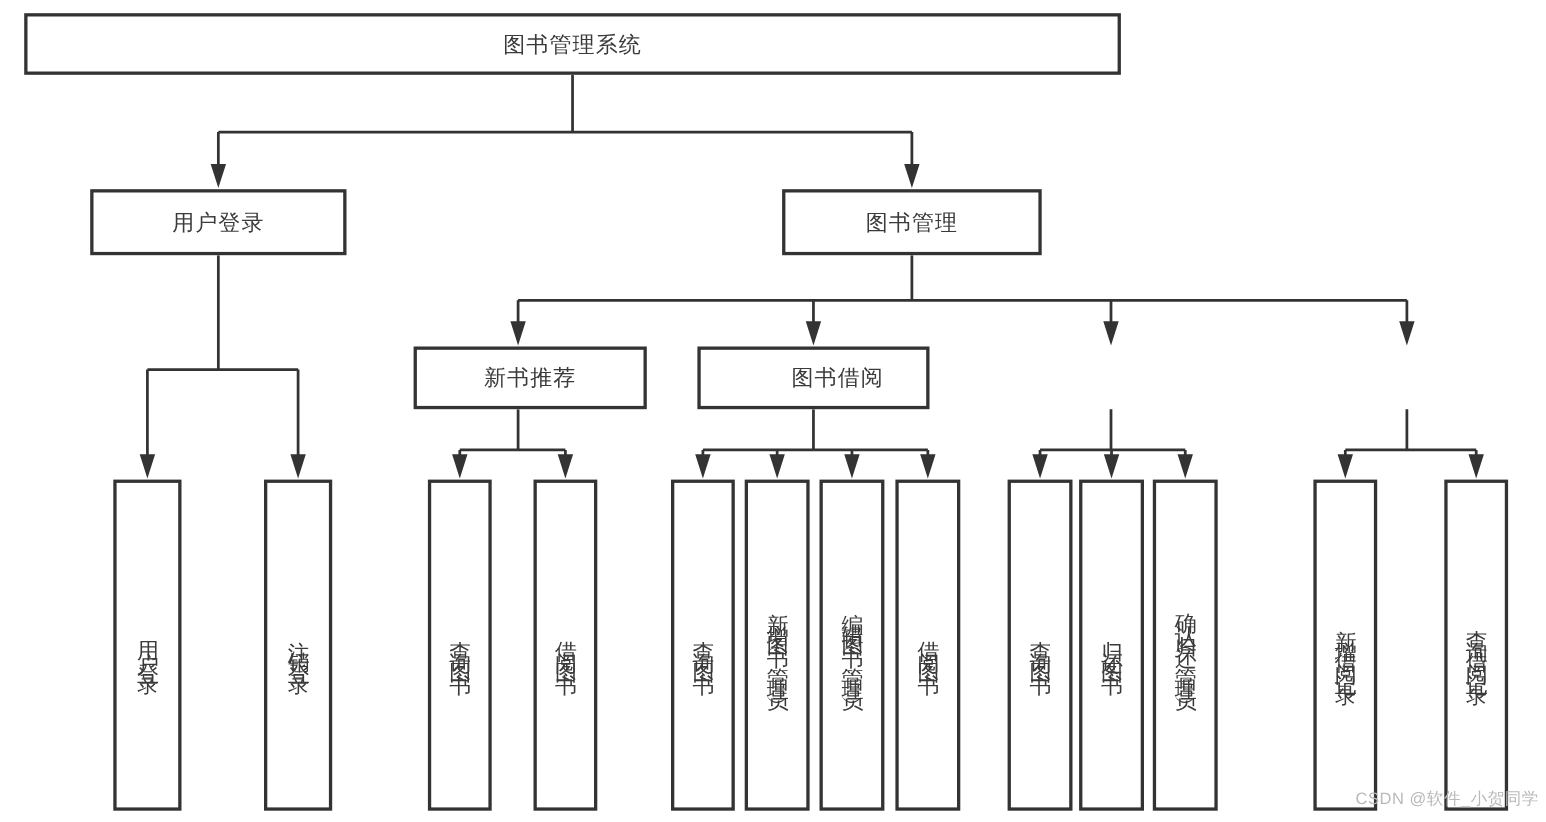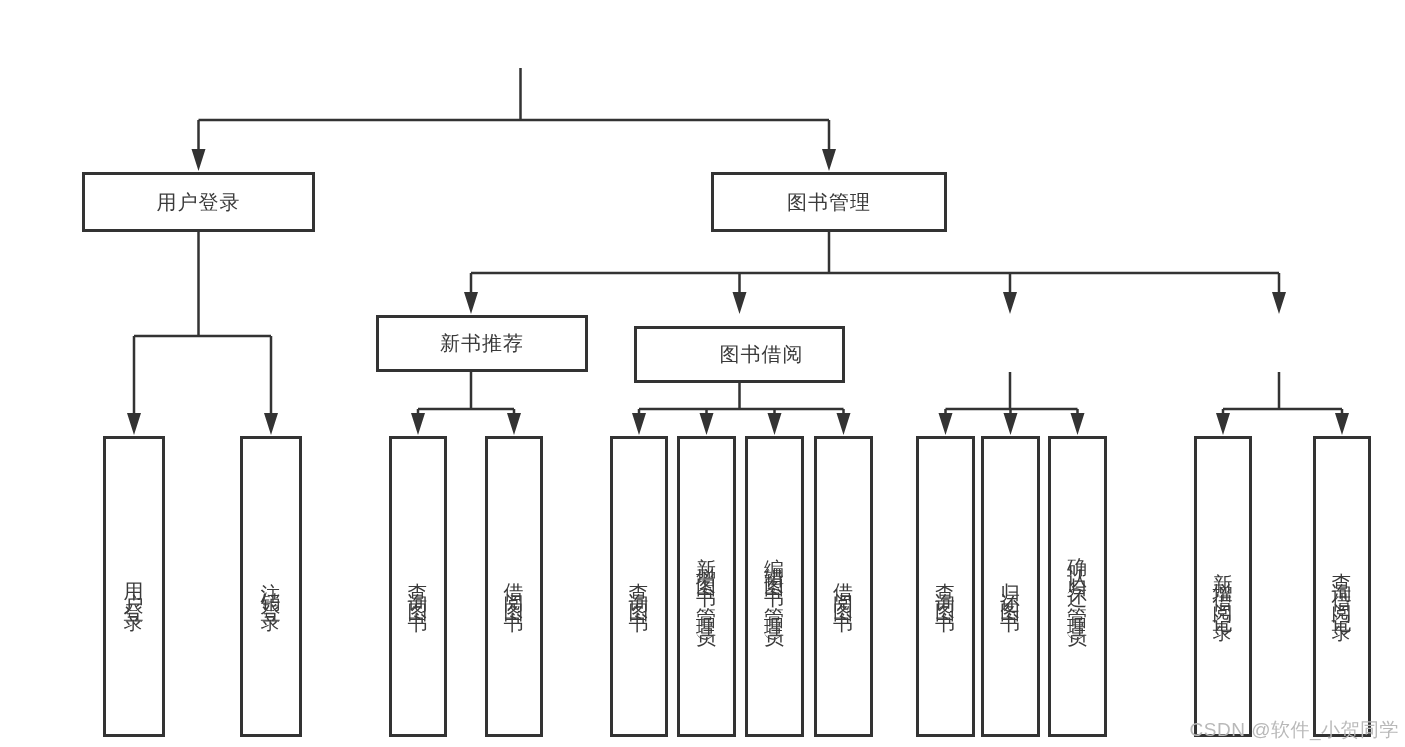--- a/index.html
+++ b/index.html
@@ -49,21 +49,21 @@
     writing-mode: vertical-rl;
     text-orientation: mixed;
     font-size: 20px;
     letter-spacing: 10px;
     line-height: 1;
     white-space: nowrap;
   }
   .watermark {
     position: absolute;
     right: 6px; top: 717px;
-    font-size: 19px;
+    font-size: 15px;
     color: var(--watermark);
     z-index: 5;
     letter-spacing: 0.5px;
   }
 </style>
 </head>
 <body>
 
 <div class="canvas">
 
@@ -77,26 +77,27 @@
          M1279 372 V409 M1223 409 H1342 M1223 409 V416 M1342 409 V416" fill="none" stroke="#333333" stroke-width="2.5"></path>
     <path d="M198.5 171 l-7 -22 h14 z M829 171 l-7 -22 h14 z
          M471 314 l-7 -22 h14 z M739.5 314 l-7 -22 h14 z M1010 314 l-7 -22 h14 z M1279 314 l-7 -22 h14 z
          M134 435 l-7 -22 h14 z M271 435 l-7 -22 h14 z
          M418 435 l-7 -22 h14 z M514 435 l-7 -22 h14 z
          M639 435 l-7 -22 h14 z M706.5 435 l-7 -22 h14 z M774.5 435 l-7 -22 h14 z M843.5 435 l-7 -22 h14 z
          M945.5 435 l-7 -22 h14 z M1010.5 435 l-7 -22 h14 z M1077.5 435 l-7 -22 h14 z
          M1223 435 l-7 -22 h14 z M1342 435 l-7 -22 h14 z" fill="#333333" stroke="none"></path>
   </svg>
 
+  <div class="node" style="left:22px; top:12px; width:997px; height:56px;">图书管理系统</div>
 
   <div class="node" style="left:82px; top:172px; width:233px; height:60px;">用户登录</div>
   <div class="node" style="left:711px; top:172px; width:236px; height:60px;">图书管理</div>
 
   <div class="node" style="left:376px; top:315px; width:212px; height:57px;">新书推荐</div>
-  <div class="node" style="left:634px; top:326px; width:211px; height:57px;padding-left:44px;">图书借阅</div>
+  <div class="node" style="left:634px; top:315px; width:211px; height:57px;padding-left:44px;">图书借阅</div>
 
   <div class="leaf" style="left:103px; width:62px;">
     <span class="vtext">用户登录</span>
   </div>
   <div class="leaf" style="left:240px; width:62px;">
     <span class="vtext">注销登录</span>
   </div>
 
   <div class="leaf" style="left:389px; width:58px;">
     <span class="vtext">查询图书</span>

